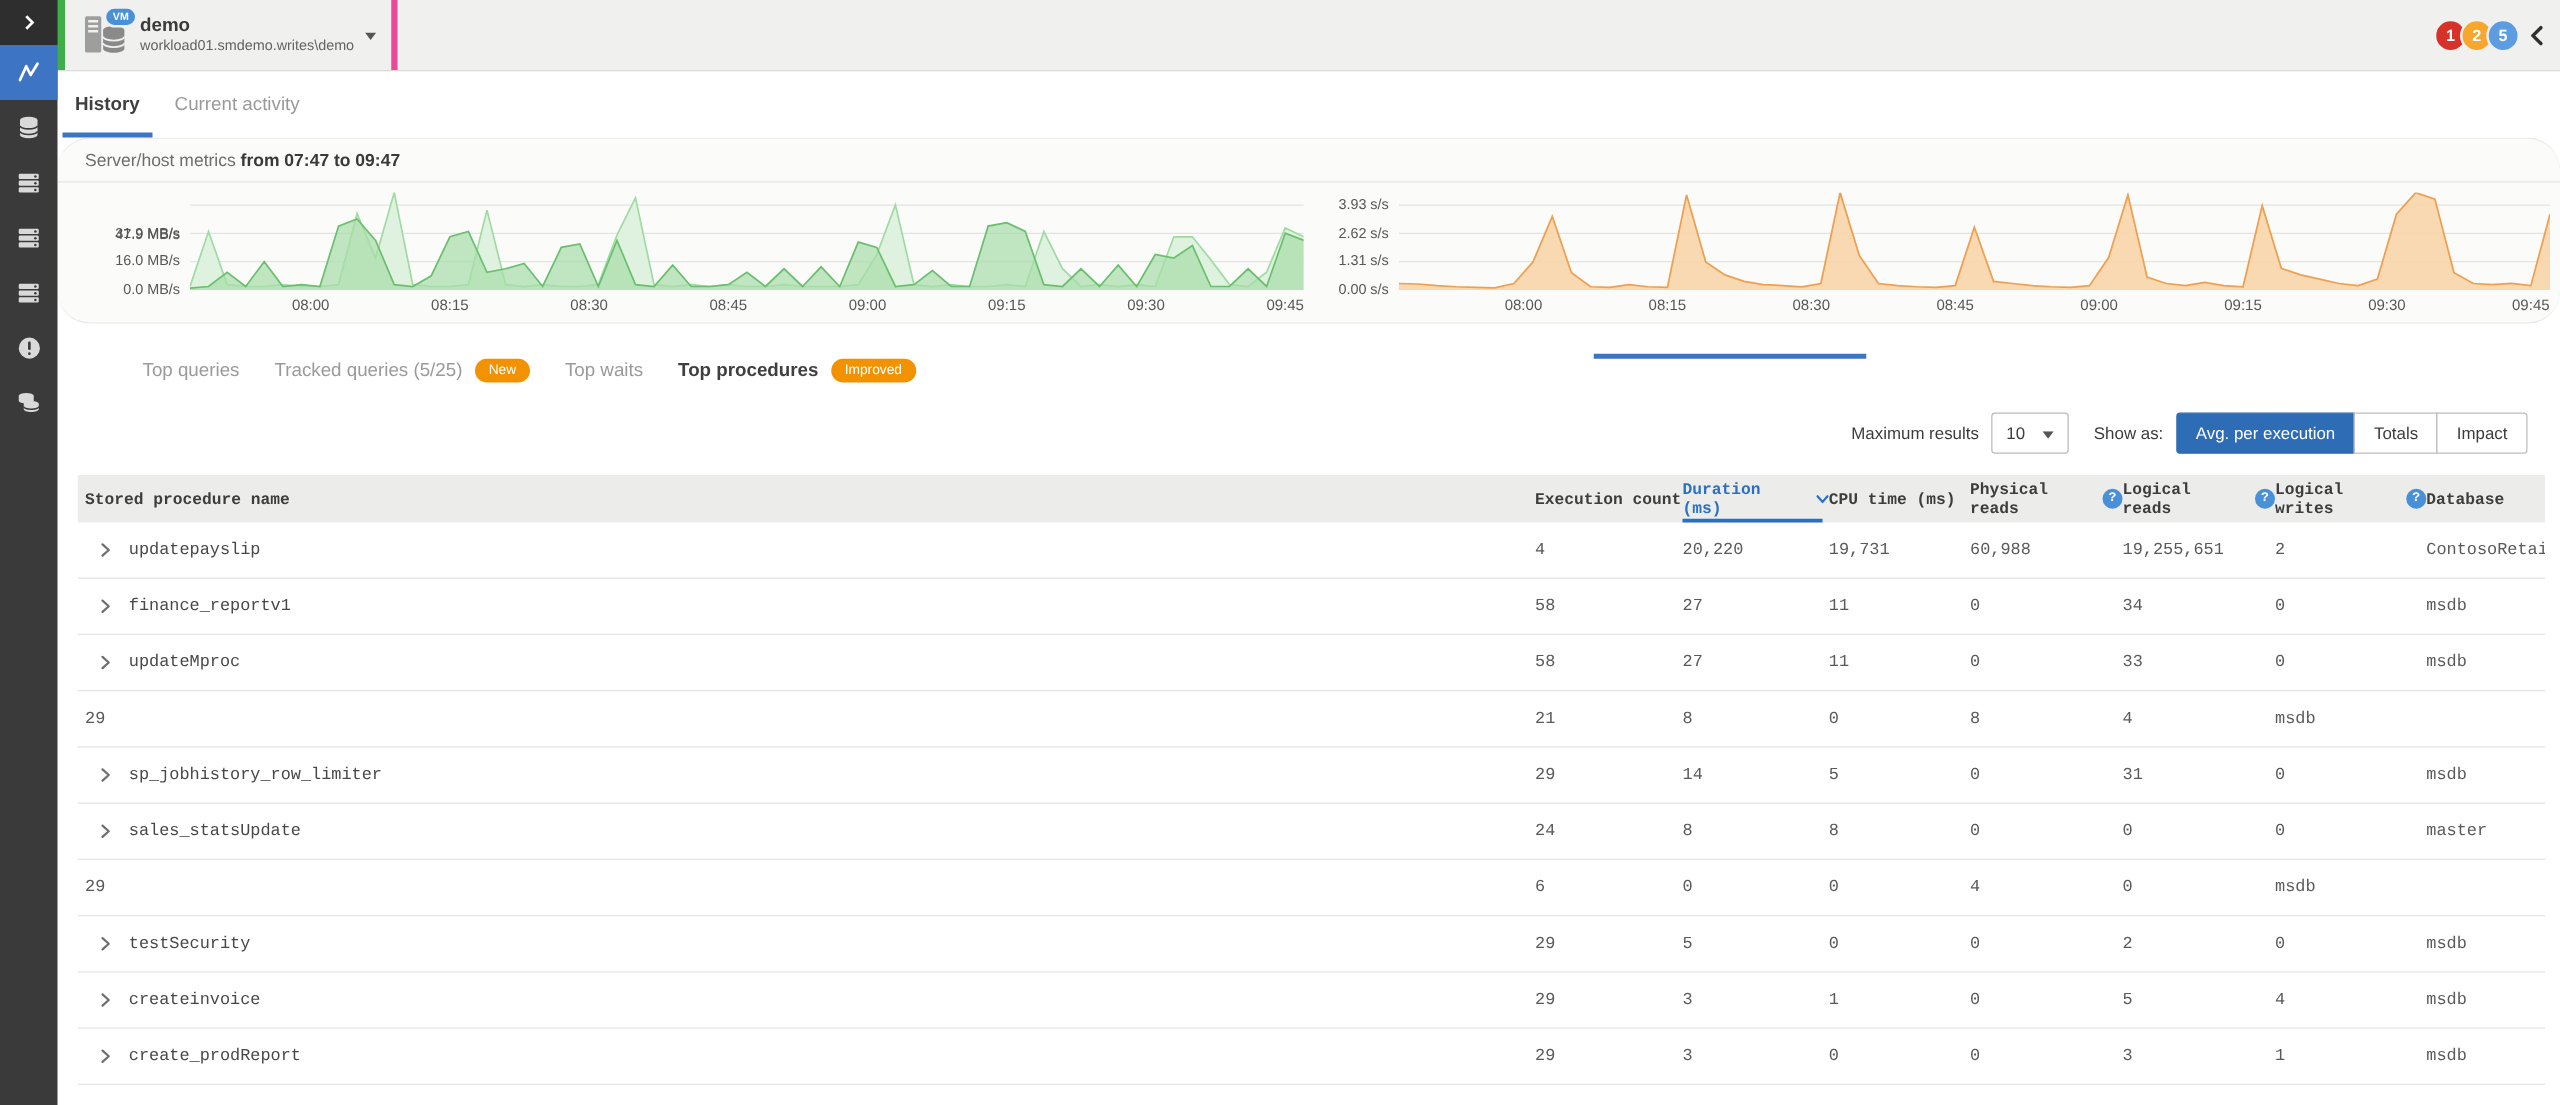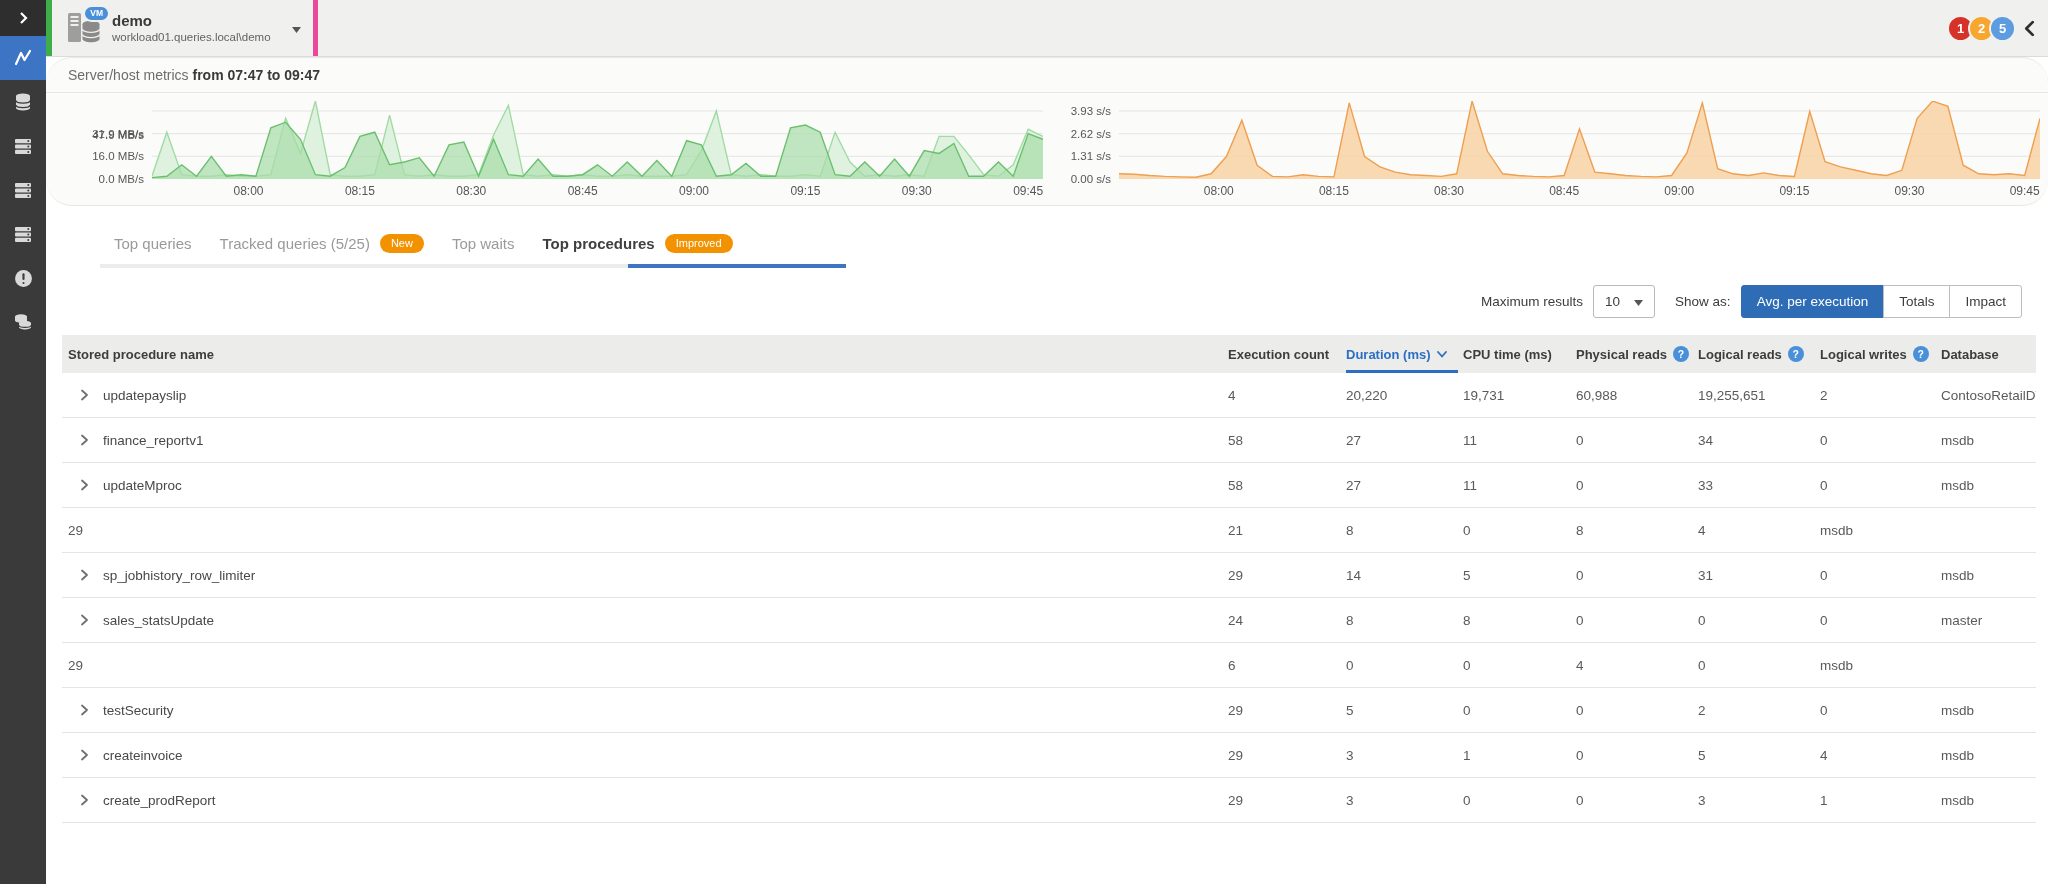--- a/index.html
+++ b/index.html
@@ -45,41 +45,41 @@
   .ylab { position:relative; flex:none; font-size:11.5px; color:#565656; }
   .chart1 .ylab { width:106px; }
   .chart2 .ylab { width:76px; }
   .ylab span { position:absolute; right:8px; transform:translateY(-50%); white-space:nowrap; }
   .plot { flex:1; position:relative; min-width:0; }
   .plot svg { display:block; width:100%; height:78px; }
   .xlab { position:relative; height:22px; font-size:12px; color:#565656; }
   .xlab span { position:absolute; top:5px; transform:translateX(-50%); }
   
   .subtabs { margin-top:20px; flex:none; padding-left:54px; }
-  .subtabs-inner { display:inline-flex; flex-direction:column; }
+  .subtabs-inner { display:inline-flex; flex-direction:row; }
   .subtabs-row { display:flex; align-items:center; height:34px; }
   .subtab { display:flex; align-items:center; gap:10px; font-size:15px; color:#9a9a9a; cursor:pointer; padding:0 14px; height:100%; }
   .subtab.active { color:#3f3f3f; font-weight:bold; }
   .pill { background:#f39200; color:#fff; font-size:11px; font-weight:normal; padding:3.5px 11px; border-radius:11px; }
   .subtab-track { height:4px; background:#ececea; position:relative; margin-top:4px; }
   .subtab-indicator { position:absolute; top:0; height:4px; background:#3d74c4; }
   
   .controls { display:flex; justify-content:flex-end; align-items:center; padding:17px 26px 15px; flex:none; }
   .ctl-label { font-size:13.5px; color:#3c3c3c; margin-right:10px; }
   .select { display:flex; align-items:center; gap:14px; border:1px solid #b9b9b9; border-radius:3px;
             padding:8px 11px; font-size:13.5px; background:#fff; cursor:pointer; margin-right:20px; }
   .seg { display:flex; }
   .seg-btn { border:1px solid #bdbdbd; background:#fff; padding:8px 15px; font-size:13.5px; color:#3c3c3c;
              margin-left:-1px; cursor:pointer; font-family:"Liberation Sans",sans-serif; }
   .seg-btn:first-child { border-radius:3px 0 0 3px; margin-left:0; }
   .seg-btn:last-child { border-radius:0 3px 3px 0; }
   .seg-btn.active { background:#2e6cb5; border-color:#2e6cb5; color:#fff; }
   
   .table { margin:2px 12px 0 16px; flex:1; overflow:hidden; }
-  .grid-cols { display:grid; grid-template-columns:minmax(0,1fr) 118px 117px 113px 122px 122px 121px 95px; align-items:center; }
+  .grid-cols { display:grid; grid-template-columns:minmax(0,1fr) 118px 117px 113px 122px 122px 121px 95px; align-items:center;font-family:Liberation Mono, monospace; }
   .thead { background:#ececea; height:38px; font-size:13px; font-weight:bold; color:#3d3d3d; padding-left:6px; }
   .th { display:flex; align-items:center; gap:6px; height:100%; position:relative; cursor:pointer; }
   .th.sorted { color:#2b6fc3; }
   .th.sorted::after { content:''; position:absolute; left:0; bottom:0; width:112px; height:3px; background:#2b6fc3; }
   .help { width:16px; height:16px; border-radius:50%; background:#4a90d9; color:#fff; font-size:10.5px; font-weight:bold;
           display:inline-flex; align-items:center; justify-content:center; cursor:pointer; flex:none; }
   .trow { height:45px; border-bottom:1px solid #e4e4e2; font-size:13.5px; color:#5a5a5a; padding-left:6px; cursor:pointer; }
   .row-name { display:flex; align-items:center; gap:13px; color:#484848; padding-left:10px; }
   .chev { display:flex; flex:none; }
 </style>
@@ -199,38 +199,43 @@
             <g fill="#8a8a8a">
               <ellipse cx="27" cy="13" rx="8.5" ry="3.2"></ellipse>
               <path d="M18.5 13v15c0 1.8 3.8 3.2 8.5 3.2s8.5-1.4 8.5-3.2V13z"></path>
             </g>
             <path d="M18.5 18.2a8.5 3.2 0 0 0 17 0 M18.5 23.4a8.5 3.2 0 0 0 17 0" fill="none" stroke="#f0f0ee" stroke-width="1.4"></path>
           </svg>
         <span class="vm-badge">VM</span>
       </div>
       <div class="sel-text">
         <div class="sel-title">demo</div>
-        <div class="sel-sub">workload01.queries.local\demo</div>
+        <div class="sel-sub">workload01.smdemo.writes\demo</div>
       </div>
       <span class="sel-caret" id="selCaret"><svg width="9" height="6" viewBox="0 0 9 6">
             <polygon points="0,0 9,0 4.5,6" fill="#555"></polygon>
           </svg></span>
     </div>
     <div class="topbar-right" id="topbarRight">
         <div class="alert-badge" style="background: rgb(214, 50, 41);">1</div>
         <div class="alert-badge" style="background: rgb(248, 167, 46);">2</div>
         <div class="alert-badge" style="background: rgb(93, 156, 224);">5</div>
         <span class="collapse-caret">
           <svg width="13" height="17" viewBox="0 0 12 16" fill="none" stroke="#2f2f2f" stroke-width="2.6" stroke-linecap="round" stroke-linejoin="round">
             <polyline points="9,2 3,8 9,14"></polyline>
           </svg>
         </span>
       </div>
   </div>
 
+  <div class="main-tabs" id="mainTabs">
+      <div class="main-tab active">History</div>
+      <div class="main-tab">Current activity</div>
+      <div class="main-tab-indicator" style="left: 4px; width: 72px;"></div>
+    </div>
 
   <div class="metrics">
     <div class="metrics-header">
       <span>Server/host metrics</span>
       <b> <span>from 07:47 to 09:47</span></b>
     </div>
     <div class="charts">
       <div class="chart chart1" id="chart0">
           <div class="ylab">
             <span style="top: 22px; margin-top: 12px;">47.9 MB/s</span>

